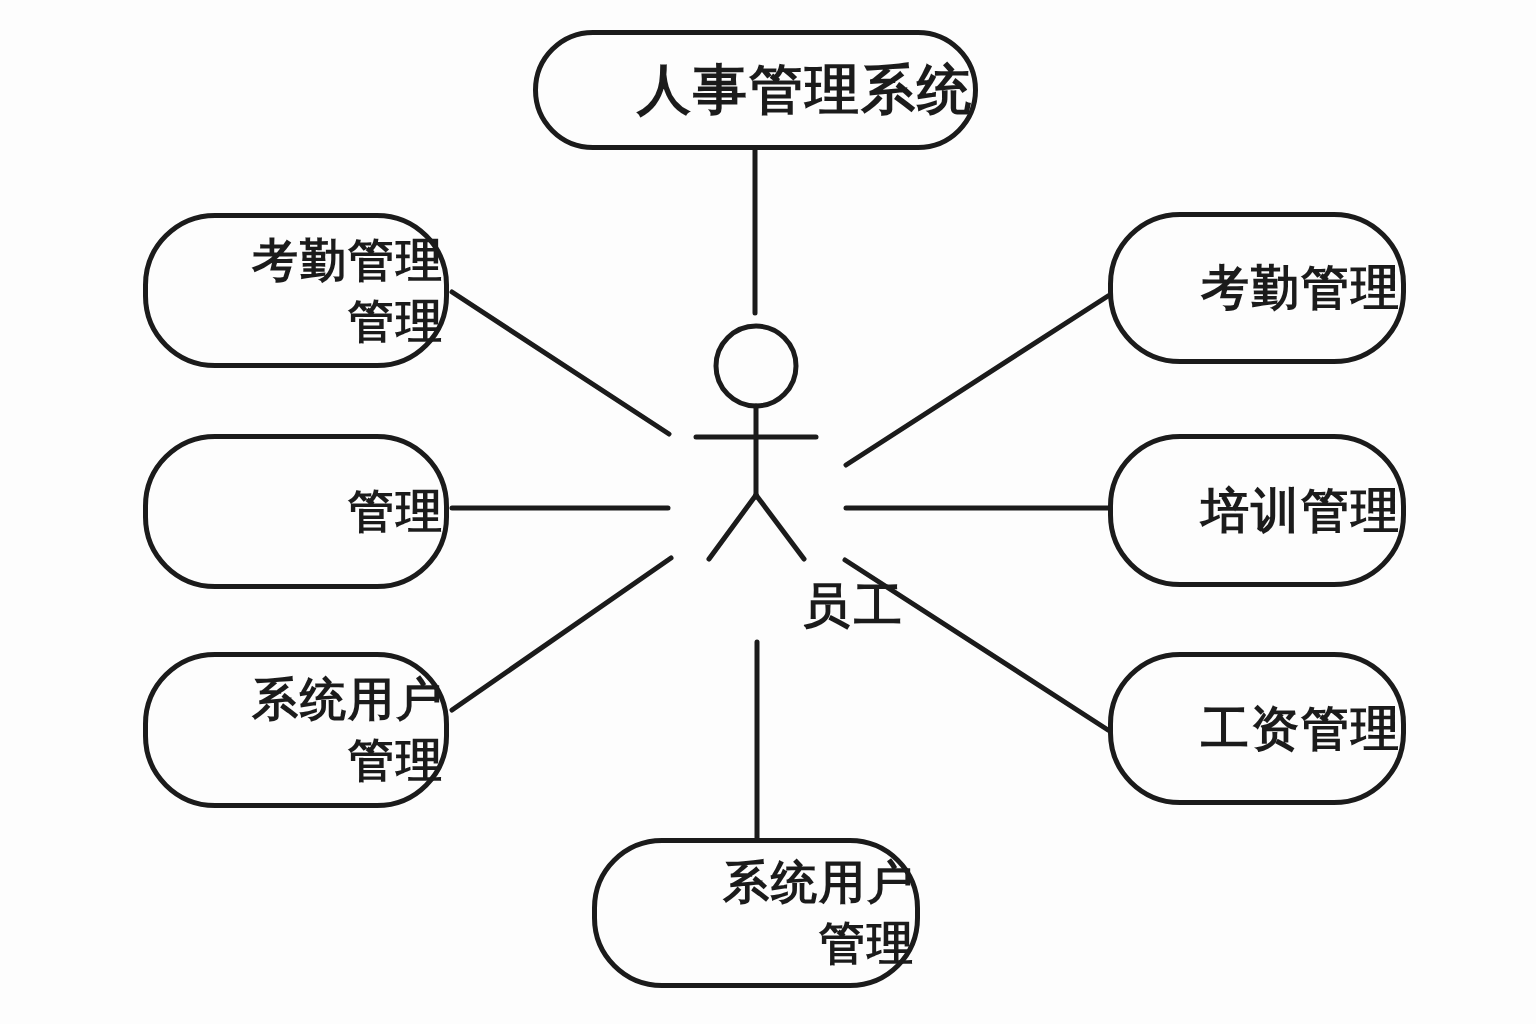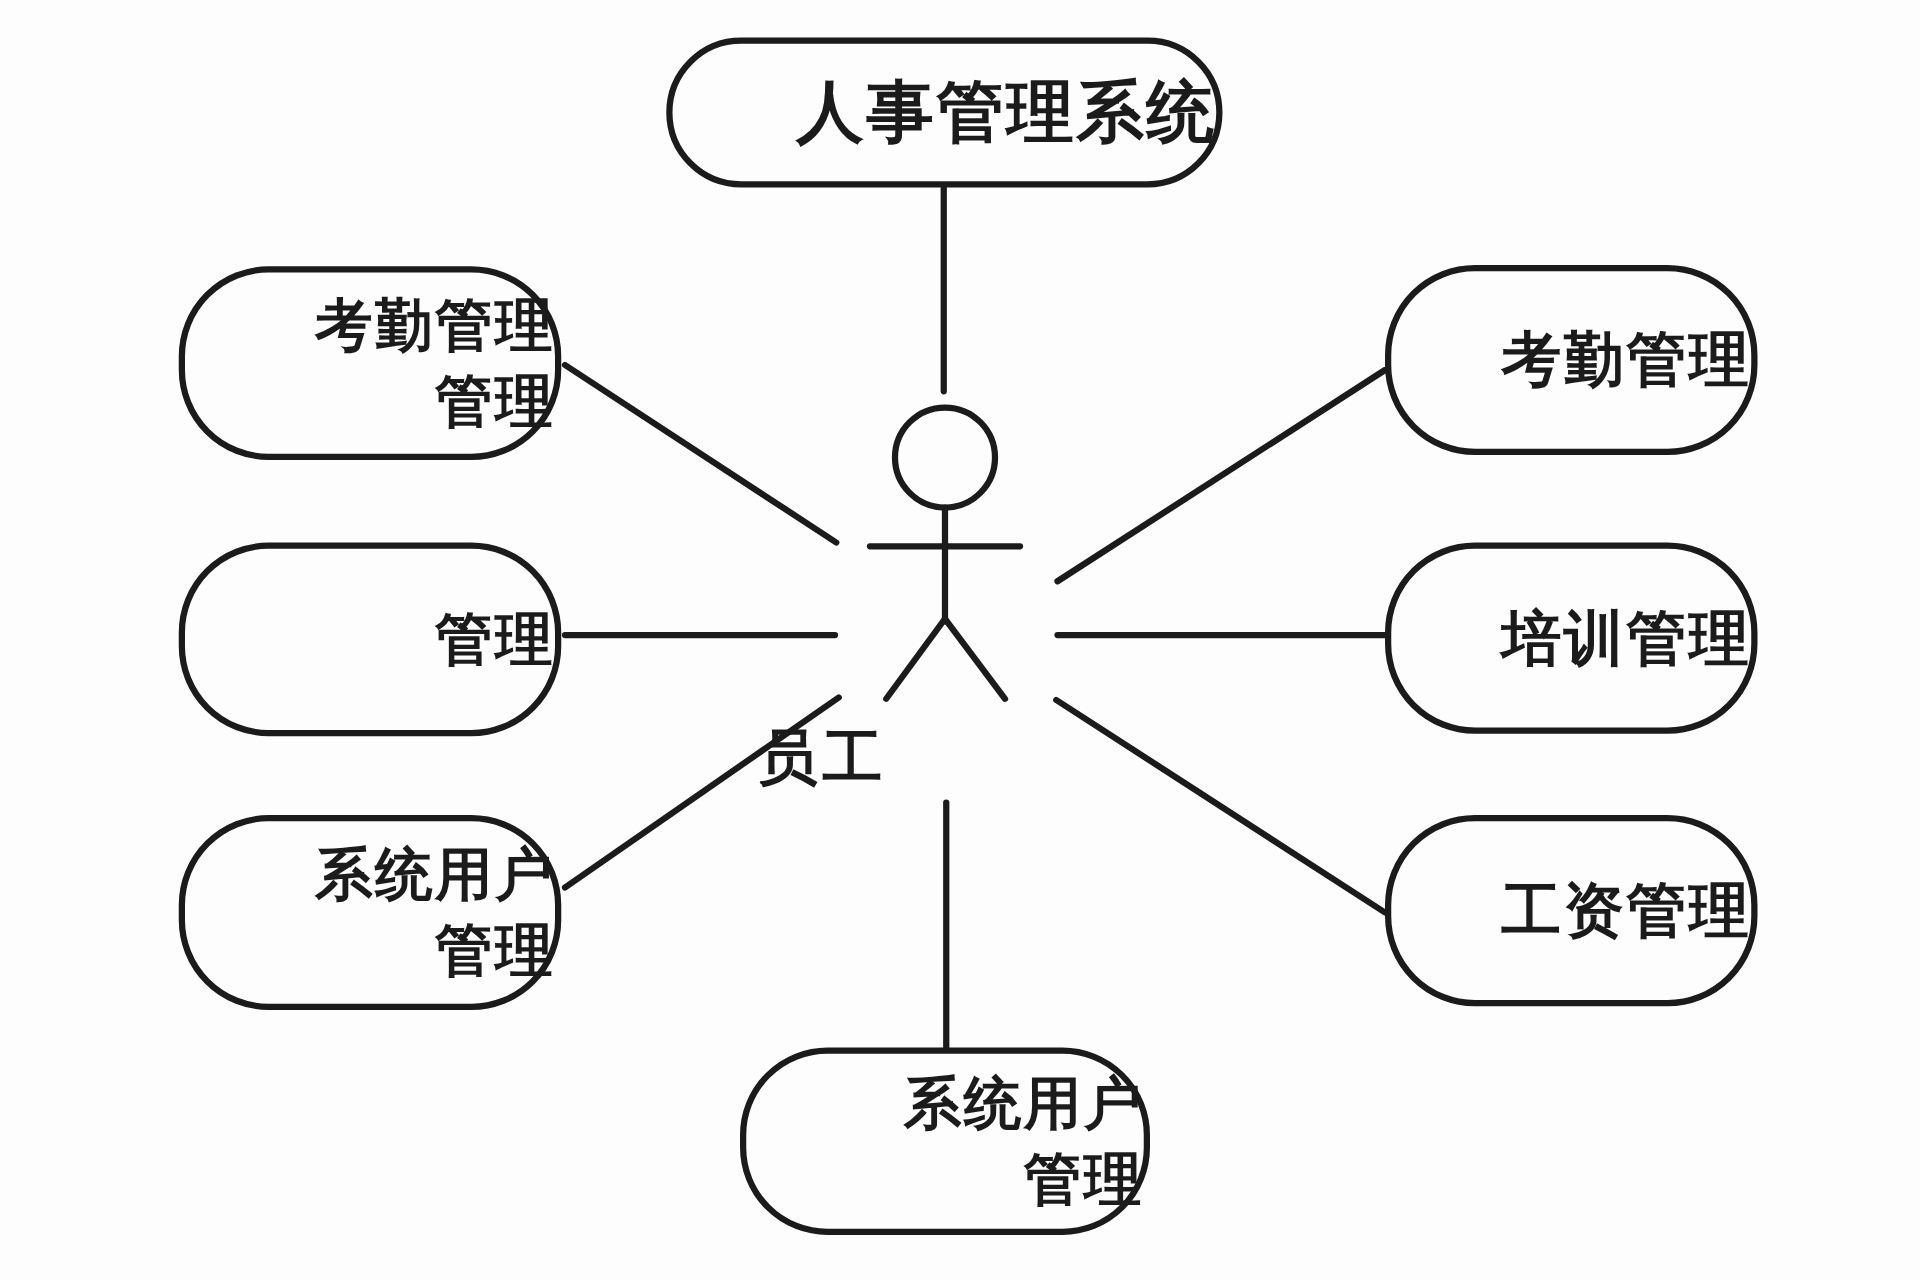--- a/index.html
+++ b/index.html
@@ -27,21 +27,21 @@
   .n-system{left:533px;top:30px;width:445px;height:120px;border-radius:60px;font-size:54px;}
   .n-l1{left:143px;top:213px;width:306px;height:155px;border-radius:72px;font-size:46px;line-height:1.32;}
   .n-l2{left:143px;top:434px;width:306px;height:155px;border-radius:72px;font-size:46px;line-height:1.32;}
   .n-l3{left:143px;top:652px;width:306px;height:156px;border-radius:72px;font-size:46px;line-height:1.32;}
   .n-r1{left:1108px;top:212px;width:298px;height:152px;border-radius:72px;font-size:48px;}
   .n-r2{left:1108px;top:434px;width:298px;height:153px;border-radius:72px;font-size:48px;}
   .n-r3{left:1108px;top:652px;width:298px;height:153px;border-radius:72px;font-size:48px;}
   .n-bottom{left:592px;top:838px;width:328px;height:150px;border-radius:70px;font-size:46px;line-height:1.32;}
   .actor-label{
     position:absolute;left:606px;top:574px;width:300px;
-    text-align:left;font-size:48px;font-weight:600;letter-spacing:4px;
+    text-align:right;font-size:48px;font-weight:600;letter-spacing:4px;
   }
 </style>
 </head>
 <body>
 
 <div class="canvas">
 
   <svg class="wires" viewBox="0 0 1536 1024">
     <g fill="none" stroke-width="5" stroke-linecap="round" stroke="#1b1b1b">
 

